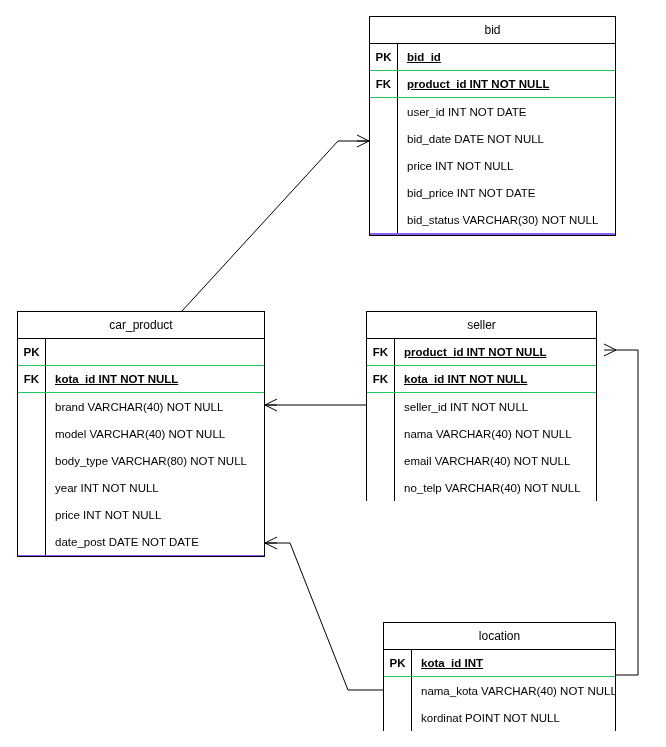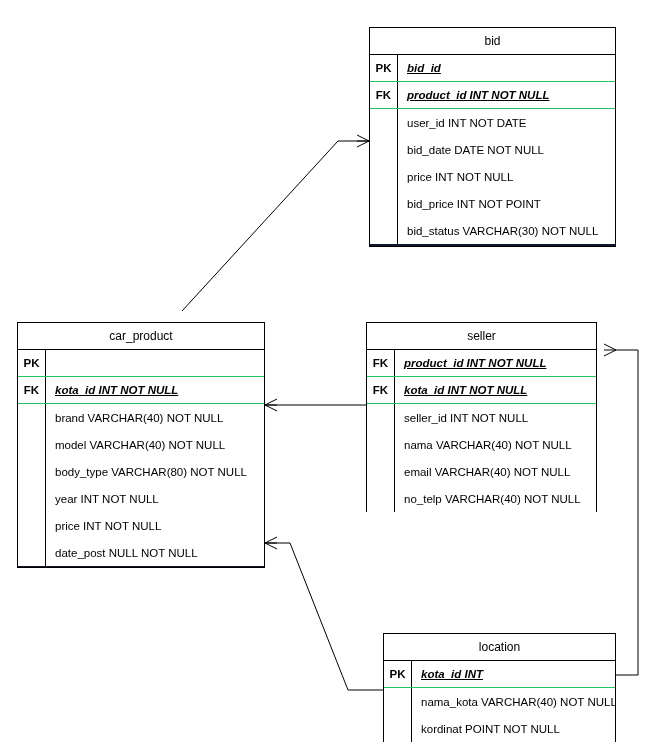--- a/index.html
+++ b/index.html
@@ -20,23 +20,22 @@
     left: 0;
     top: 0;
     width: 666px;
     height: 747px;
     pointer-events: none;
   }
   .entity {
     position: absolute;
     box-sizing: border-box;
     border: 1px solid #000000;
-    background: #0f172a;
+    background: #8b5cf6;
     z-index: 2;
-    margin-top: 11px;
   }
   .entity-title {
     box-sizing: border-box;
     height: 27px;
     line-height: 26px;
     text-align: center;
     font-size: 12px;
     color: #000000;
     border-bottom: 1px solid #000000;
     background: #ffffff;
@@ -74,21 +73,20 @@
     align-items: center;
     padding-left: 9px;
     font-size: 11.5px;
     color: #000000;
     white-space: nowrap;
     overflow: hidden;
   }
   .attr-row.keyed .attr-name {
     font-weight: bold;
     text-decoration: underline;
-    font-style: italic;
   }
   .attr-row.plain .attr-key {
     border-right: 1px solid #000000;
   }
 </style>
 </head>
 <body>
 
 <div id="canvas">
 
@@ -147,21 +145,21 @@
     <div class="attr-row plain">
       <div class="attr-key"></div>
       <div class="attr-name">bid_date DATE NOT NULL</div>
     </div>
     <div class="attr-row plain">
       <div class="attr-key"></div>
       <div class="attr-name">price INT NOT NULL</div>
     </div>
     <div class="attr-row plain">
       <div class="attr-key"></div>
-      <div class="attr-name">bid_price INT NOT POINT</div>
+      <div class="attr-name">bid_price INT NOT DATE</div>
     </div>
     <div class="attr-row plain">
       <div class="attr-key"></div>
       <div class="attr-name">bid_status VARCHAR(30) NOT NULL</div>
     </div>
   </div>
 
   <div class="entity" style="left:17px; top:311px; width:248px; height:246px;">
     <div class="entity-title">car_product</div>
     <div class="attr-row keyed">
@@ -186,21 +184,21 @@
     <div class="attr-row plain">
       <div class="attr-key"></div>
       <div class="attr-name">year INT NOT NULL</div>
     </div>
     <div class="attr-row plain">
       <div class="attr-key"></div>
       <div class="attr-name">price INT NOT NULL</div>
     </div>
     <div class="attr-row plain">
       <div class="attr-key"></div>
-      <div class="attr-name">date_post NULL NOT NULL</div>
+      <div class="attr-name">date_post DATE NOT DATE</div>
     </div>
   </div>
 
   <div class="entity" style="left:366px; top:311px; width:231px; height:190px;">
     <div class="entity-title">seller</div>
     <div class="attr-row keyed">
       <div class="attr-key">FK</div>
       <div class="attr-name">product_id INT NOT NULL</div>
     </div>
     <div class="attr-row keyed">

